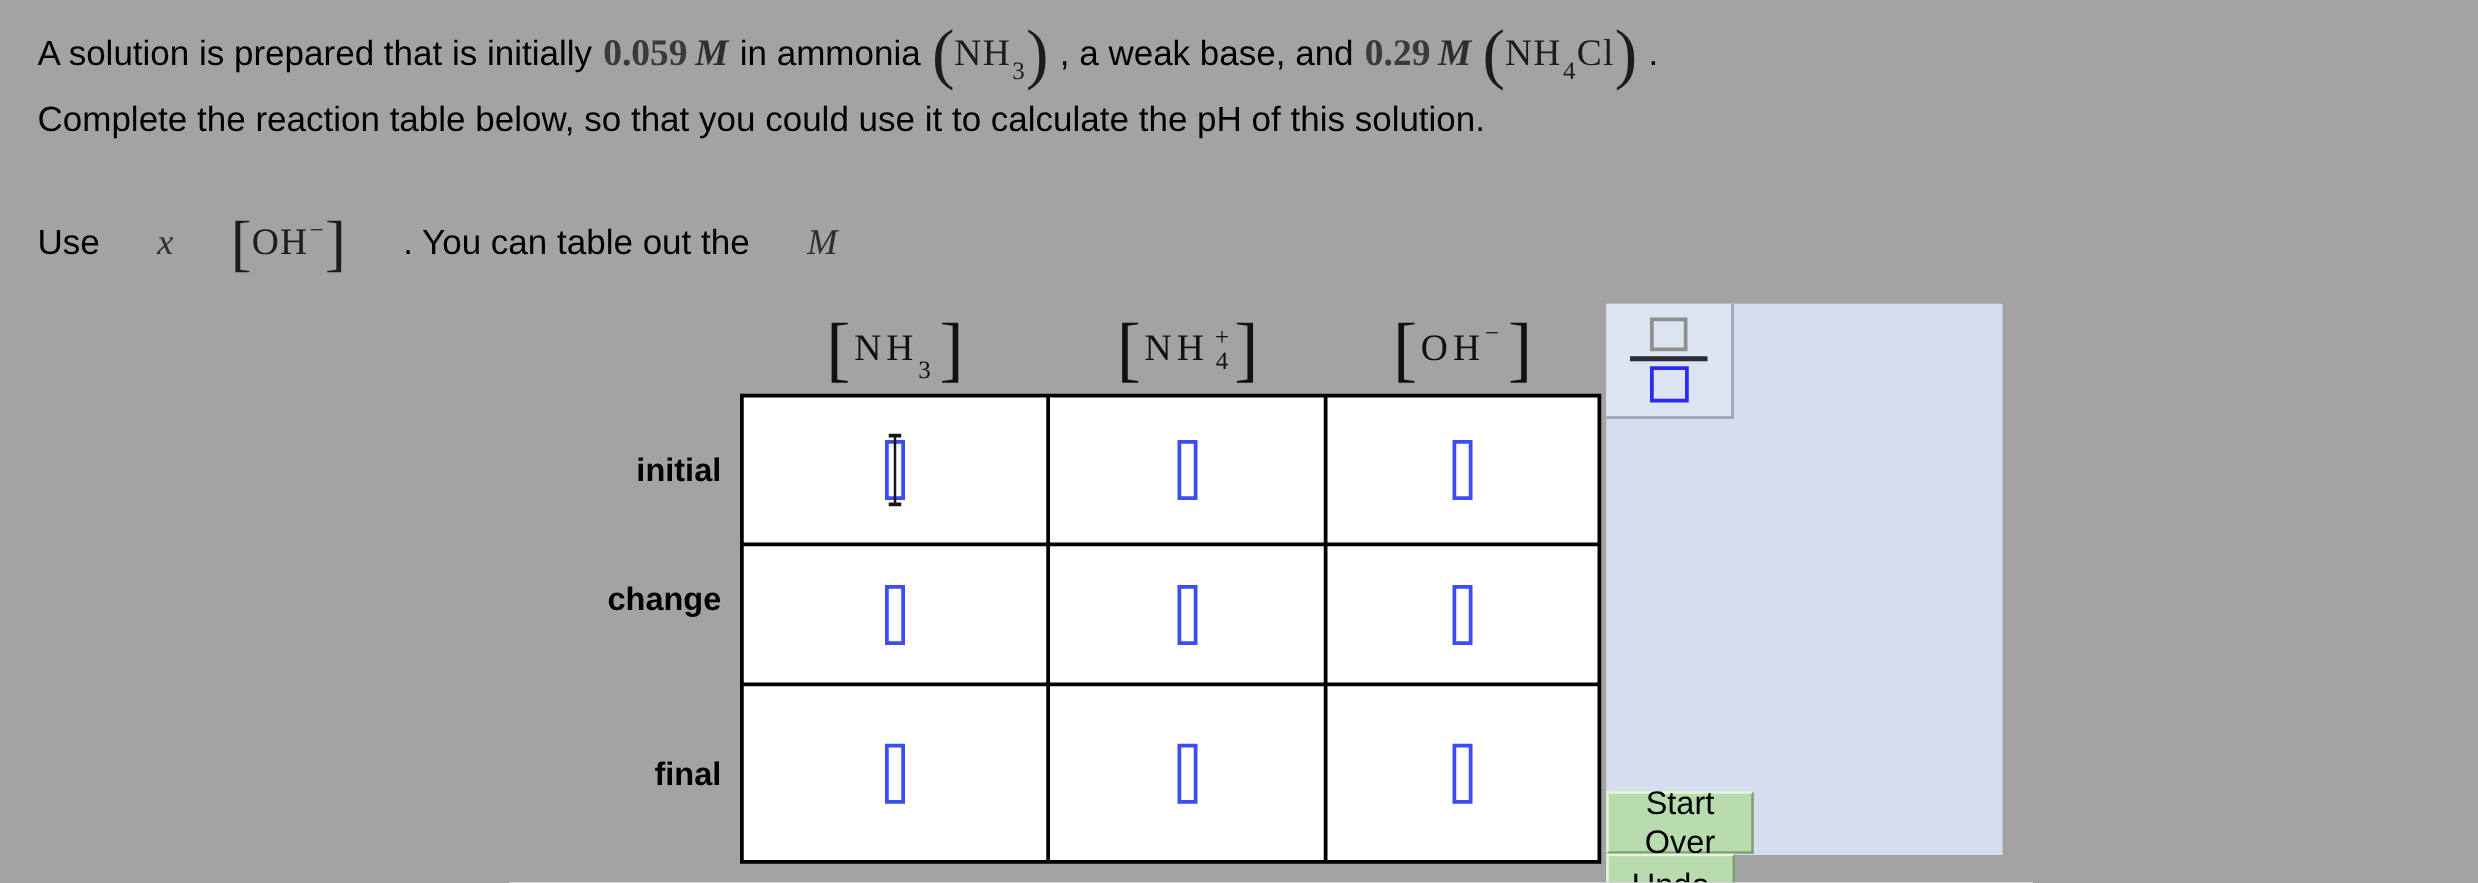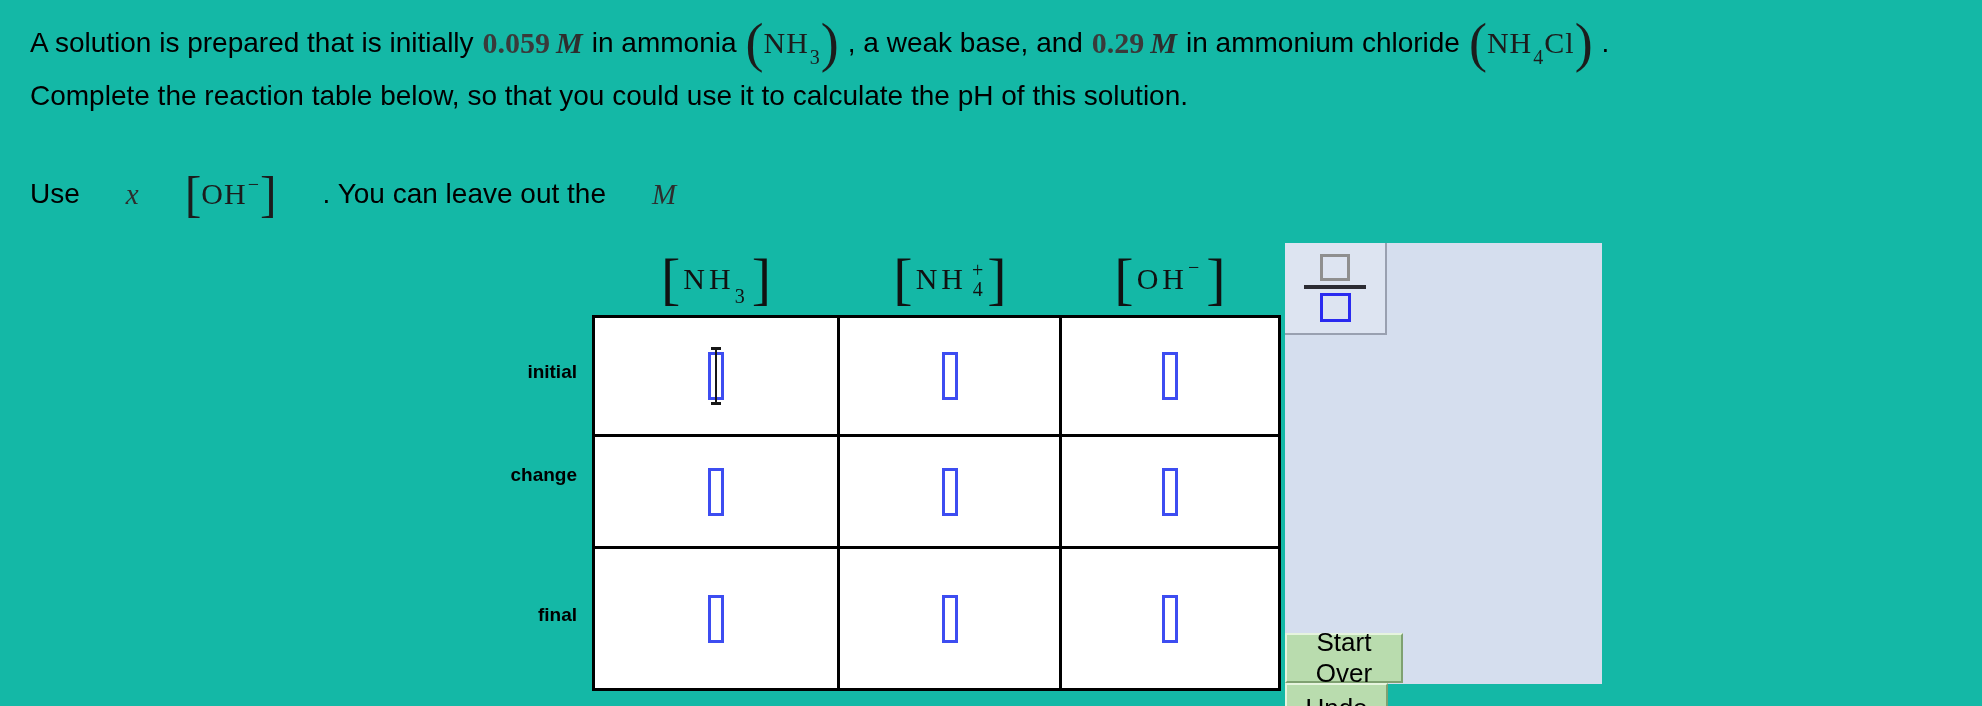--- a/index.html
+++ b/index.html
@@ -1,16 +1,16 @@
 <!DOCTYPE html>
 <html><head>
 <meta charset="utf-8">
 <style>
   html,body{margin:0;padding:0;background:#fff;}
-  .page{position:relative;width:1982px;height:706px;background:#14b8a6;overflow:hidden;
+  .page{position:relative;width:1982px;height:706px;background:#a3a3a3;overflow:hidden;
         font-family:"Liberation Sans",sans-serif;color:#000;}
 
   
   .pline{position:absolute;display:flex;align-items:center;gap:9px;white-space:nowrap;
          font-size:28px;}
   .p1l1{left:30px;top:10px;height:66px;}
   .p1l2{position:absolute;left:30px;top:80px;font-size:28px;white-space:nowrap;}
   .p2{left:30px;top:162px;height:64px;gap:46px;}
 
   .mval{font-family:"Liberation Serif",serif;font-size:30px;color:#3a3a3a;display:inline-flex;gap:6px;align-items:baseline;font-weight:bold;}
@@ -27,21 +27,21 @@
   
   .hdr{position:absolute;top:248px;height:62px;display:flex;align-items:center;transform:translateX(-50%);
        font-family:"Liberation Serif",serif;color:#111;}
   .hbrk{font-size:58px;line-height:0.9;font-weight:400;}
   .hletters{font-size:30px;letter-spacing:4px;margin:0 3px;}
   .hsub{display:inline-block;font-size:20px;transform:translateY(14px);}
   .hsup{display:inline-block;font-size:20px;transform:translateY(-15px);}
   .hstack{display:inline-flex;flex-direction:column;align-items:center;font-size:20px;line-height:19px;margin-left:2px;transform:translateY(1px);}
 
   
-  .rowlabel{position:absolute;left:377px;width:200px;text-align:right;font-weight:bold;font-size:19px;}
+  .rowlabel{position:absolute;left:377px;width:200px;text-align:right;font-weight:bold;font-size:26px;}
 
   
   .grid{position:absolute;left:592px;top:315px;background:#000;padding:3px;
         display:grid;grid-template-columns:242px 219px 216px;grid-template-rows:116px 109px 139px;gap:3px;}
   .cell{background:#fff;display:flex;align-items:center;justify-content:center;}
   .inp{position:relative;width:10px;height:42px;border:3px solid #3d4df1;background:#fff;}
   .caret{position:absolute;left:50%;top:-7px;height:56px;width:2px;background:#161616;transform:translateX(-50%);}
   .caret::before,.caret::after{content:"";position:absolute;left:-4px;width:10px;height:3px;background:#161616;}
   .caret::before{top:-1px;}
   .caret::after{bottom:-1px;}
@@ -82,40 +82,39 @@
     <span class="formula">
       <span class="paren">(</span>
       <span class="fletters"><span>NH</span><span class="fsub">3</span></span>
       <span class="paren">)</span>
     </span>
     <span>, a weak base, and</span>
     <span class="mval">
         <span>0.29</span>
         <span class="msym">M</span>
       </span>
-    <span>in ammonium chloride</span>
     <span class="formula">
       <span class="paren">(</span>
       <span class="fletters"><span>NH</span><span class="fsub">4</span><span>Cl</span></span>
       <span class="paren">)</span>
     </span>
     <span>.</span>
   </div>
 
   <div class="p1l2">Complete the reaction table below, so that you could use it to calculate the pH of this solution.</div>
 
   <div class="pline p2">
     <span>Use</span>
     <span class="xvar">x</span>
     <span class="formula">
       <span class="brk">[</span>
       <span class="fletters"><span>OH</span><span class="fsup">−</span></span>
       <span class="brk">]</span>
     </span>
-    <span>. You can leave out the</span>
+    <span>. You can table out the</span>
     <span class="msym" style="font-size:29px">M</span>
   </div>
 
   <div class="hdr" style="left:716px">
     <span class="hbrk">[</span>
     <span class="hletters"><span>NH</span><span class="hsub">3</span></span>
     <span class="hbrk">]</span>
   </div>
   <div class="hdr" style="left:950px">
     <span class="hbrk">[</span>

